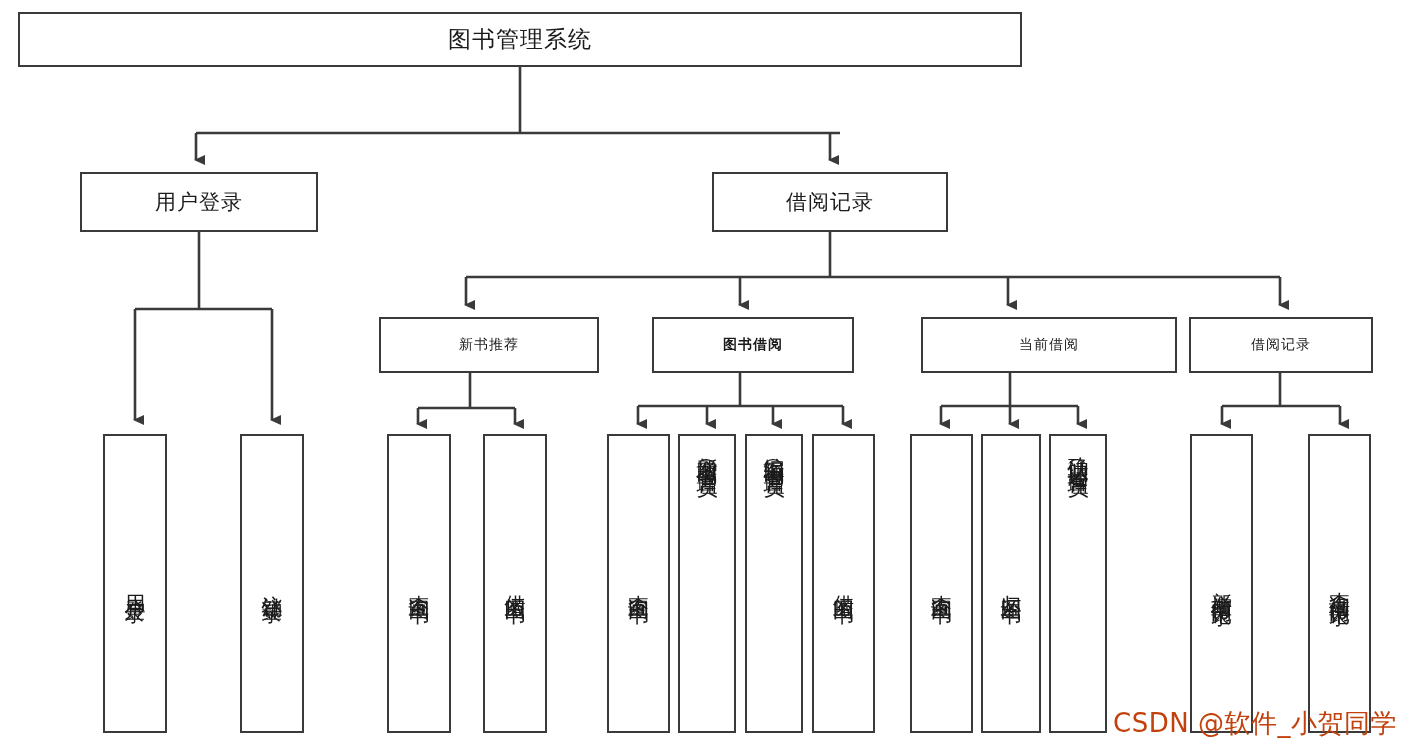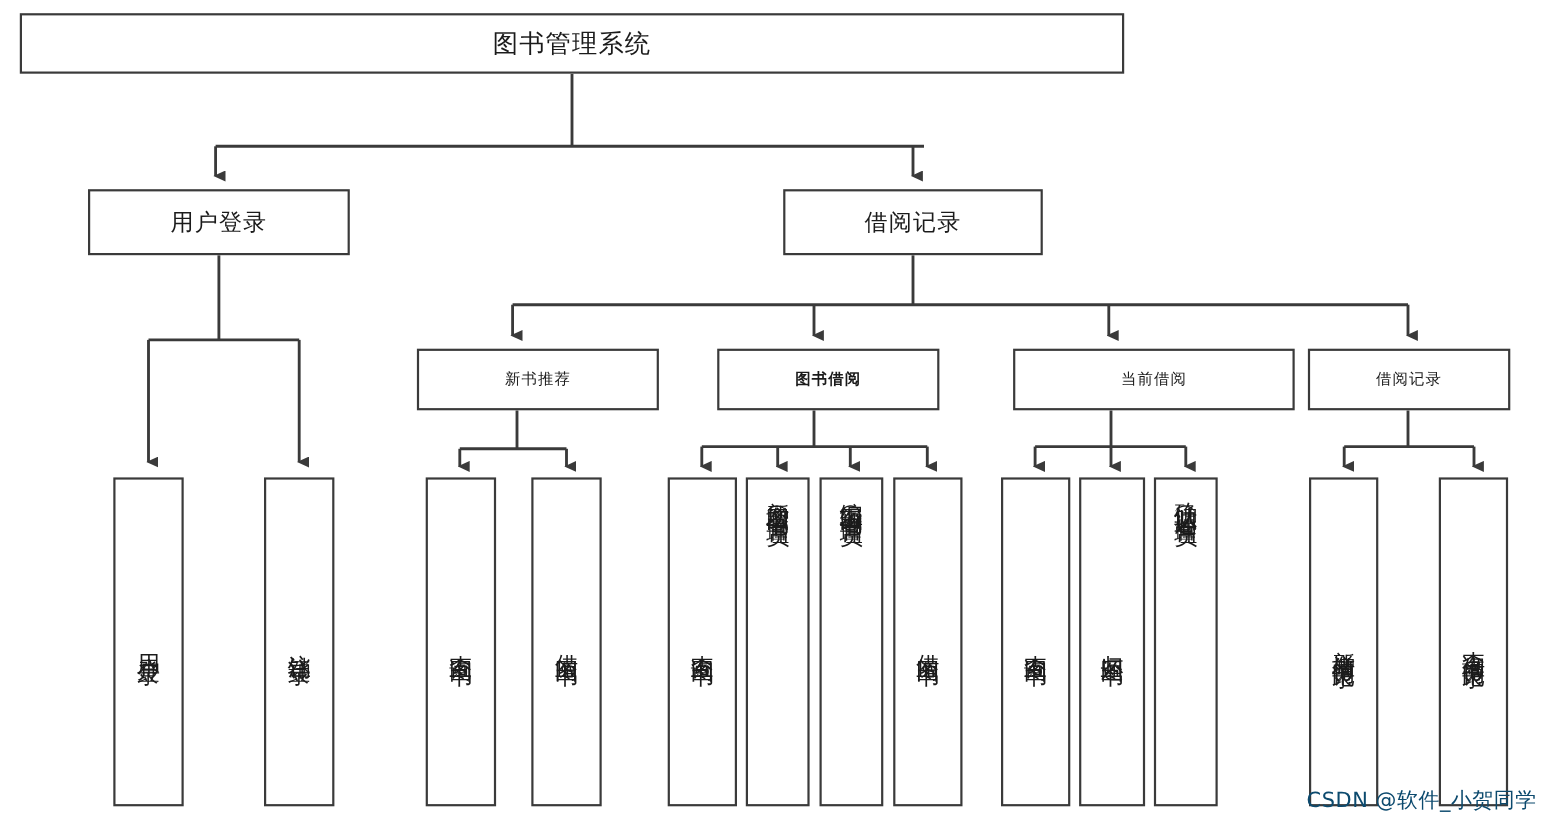--- a/index.html
+++ b/index.html
@@ -66,22 +66,22 @@
     white-space: nowrap;
   }
   .node.leaf.center {
     align-items: center;
     padding-top: 0;
   }
   #watermark {
     position: absolute;
     right: 8px;
     bottom: 6px;
-    font-size: 19px;
-    color: #0c4a6e;
+    font-size: 26px;
+    color: #c2410c;
     letter-spacing: 0.5px;
     z-index: 5;
     white-space: nowrap;
     text-align: right;
   }
 </style>
 </head>
 <body>
 
 <div id="canvas">

